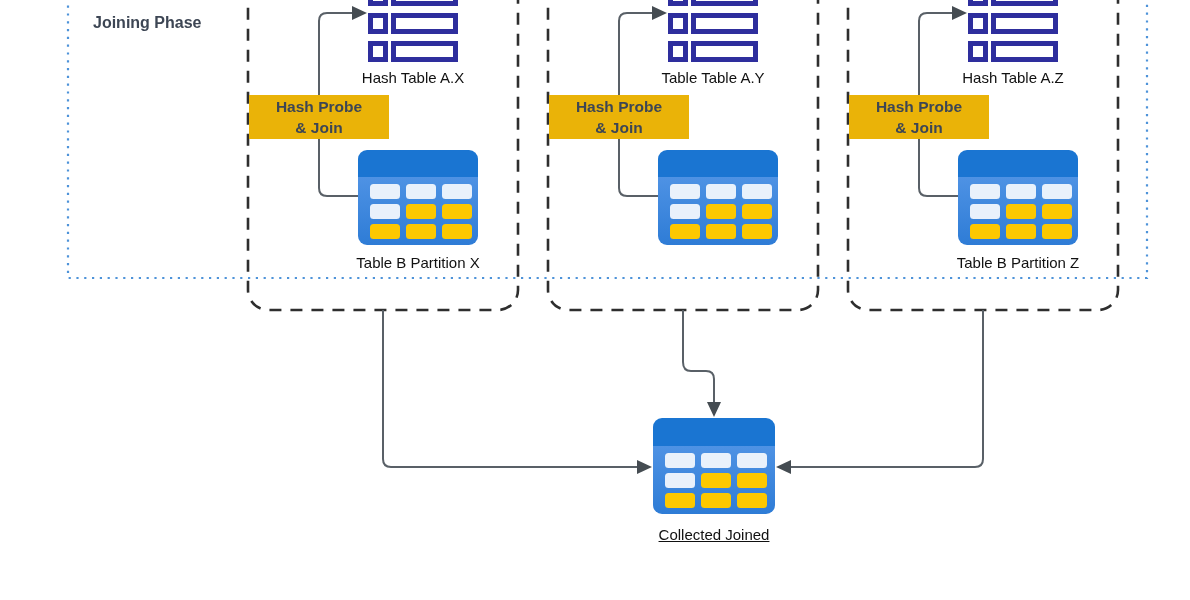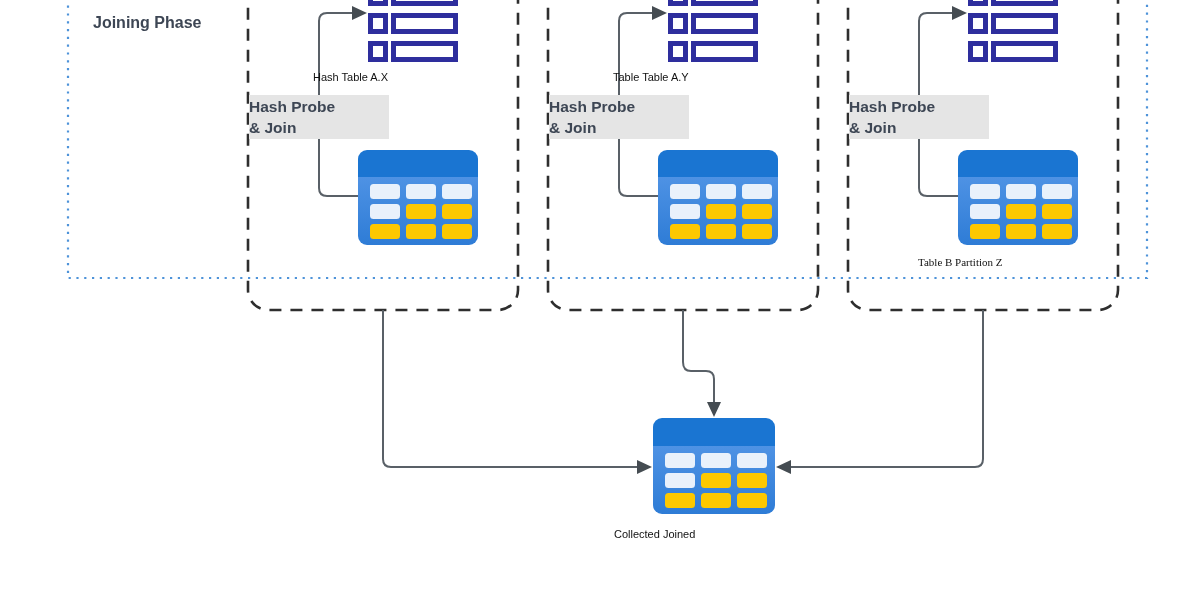--- a/index.html
+++ b/index.html
@@ -11,26 +11,26 @@
   .dot-frame { fill:none; stroke:var(--dot-blue); stroke-width:2.2; stroke-dasharray:2.2 5.6; }
   .dash-box  { fill:none; stroke:var(--dash-dark); stroke-width:2.6; stroke-dasharray:12 9; }
   .conn      { fill:none; stroke:var(--connector); stroke-width:2; }
   .arrowhead { fill:var(--arrow); stroke:none; }
 
   .phase-label {
     position:absolute; left:93px; top:14px; font-size:16px; font-weight:bold;
     color:var(--slate); white-space:nowrap;
   }
   .node-label {
-    position:absolute; width:200px; font-size:11px;
+    position:absolute; width:200px; text-align:center; font-size:15px;
     color:var(--label-text); line-height:21px; white-space:nowrap;
   }
   .probe-label {
-    position:absolute; width:140px; text-align:left; font-size:15.5px; font-weight:bold;
-    color:var(--slate); line-height:21px; background:#e5e5e5; padding:1px 0;
+    position:absolute; width:140px; text-align:center; font-size:15.5px; font-weight:bold;
+    color:var(--slate); line-height:21px; background:#eab308; padding:1px 0;
   }
   .probe-line { display:block; }
 
   .hash-icon { position:absolute; display:flex; flex-direction:column; gap:7px; }
   .hash-row  { display:flex; gap:3px; }
   .hash-sq   { width:20px; height:21px; border:5px solid var(--indigo); background:#fff; box-sizing:border-box; }
   .hash-rect { width:67px; height:21px; border:5px solid var(--indigo); background:#fff; box-sizing:border-box; }
 
   .table-icon {
     position:absolute; width:120px; height:95px; border-radius:9px; overflow:hidden;
@@ -108,20 +108,21 @@
         <span class="ti-cell ti-light"></span>
         <span class="ti-cell ti-light"></span>
         <span class="ti-cell ti-light"></span>
         <span class="ti-cell ti-yellow"></span>
         <span class="ti-cell ti-yellow"></span>
         <span class="ti-cell ti-yellow"></span>
         <span class="ti-cell ti-yellow"></span>
         <span class="ti-cell ti-yellow"></span>
       </div>
     </div>
+  <div class="node-label" style="left:318px; top:252px;">Table B Partition X</div>
 
   <div class="hash-icon" style="left:668px; top:-15px;">
       <div class="hash-row">
         <span class="hash-sq"></span>
         <span class="hash-rect"></span>
       </div>
       <div class="hash-row">
         <span class="hash-sq"></span>
         <span class="hash-rect"></span>
       </div>
@@ -157,51 +158,52 @@
       </div>
       <div class="hash-row">
         <span class="hash-sq"></span>
         <span class="hash-rect"></span>
       </div>
       <div class="hash-row">
         <span class="hash-sq"></span>
         <span class="hash-rect"></span>
       </div>
     </div>
+  <div class="node-label" style="left:913px; top:67px;">Hash Table A.Z</div>
   <div class="probe-label" style="left:849px; top:95px;">
     <span class="probe-line">Hash Probe</span>
     <span class="probe-line">&amp; Join</span>
   </div>
   <div class="table-icon" style="left:958px; top:150px;">
       <div class="ti-header"></div>
       <div class="ti-body">
         <span class="ti-cell ti-light"></span>
         <span class="ti-cell ti-light"></span>
         <span class="ti-cell ti-light"></span>
         <span class="ti-cell ti-light"></span>
         <span class="ti-cell ti-yellow"></span>
         <span class="ti-cell ti-yellow"></span>
         <span class="ti-cell ti-yellow"></span>
         <span class="ti-cell ti-yellow"></span>
         <span class="ti-cell ti-yellow"></span>
       </div>
     </div>
-  <div class="node-label" style="left:918px; top:252px;font-family:Liberation Serif, serif;">Table B Partition Z</div>
+  <div class="node-label" style="left:918px; top:252px;">Table B Partition Z</div>
 
   <div class="table-icon large" style="left:653px; top:418px;">
       <div class="ti-header"></div>
       <div class="ti-body">
         <span class="ti-cell ti-light"></span>
         <span class="ti-cell ti-light"></span>
         <span class="ti-cell ti-light"></span>
         <span class="ti-cell ti-light"></span>
         <span class="ti-cell ti-yellow"></span>
         <span class="ti-cell ti-yellow"></span>
         <span class="ti-cell ti-yellow"></span>
         <span class="ti-cell ti-yellow"></span>
         <span class="ti-cell ti-yellow"></span>
       </div>
     </div>
-  <div class="node-label" style="left:614px; top:524px;">
+  <div class="node-label" style="left:614px; top:524px;text-decoration:underline;">
     <span class="probe-line" style="font-weight:normal;">Collected Joined</span>
   </div>
 
 </div>
 
 </body></html>

